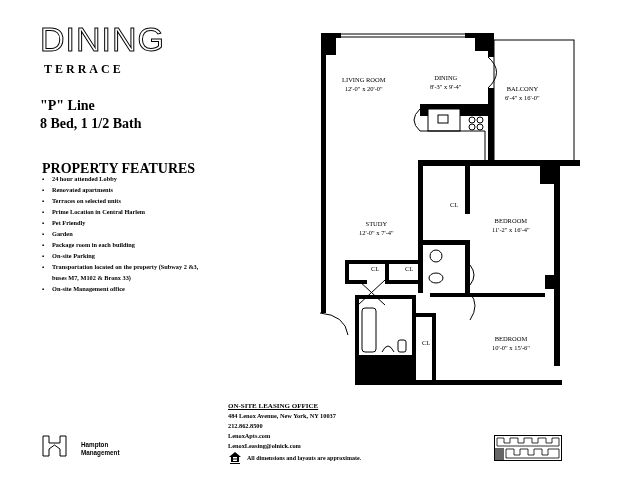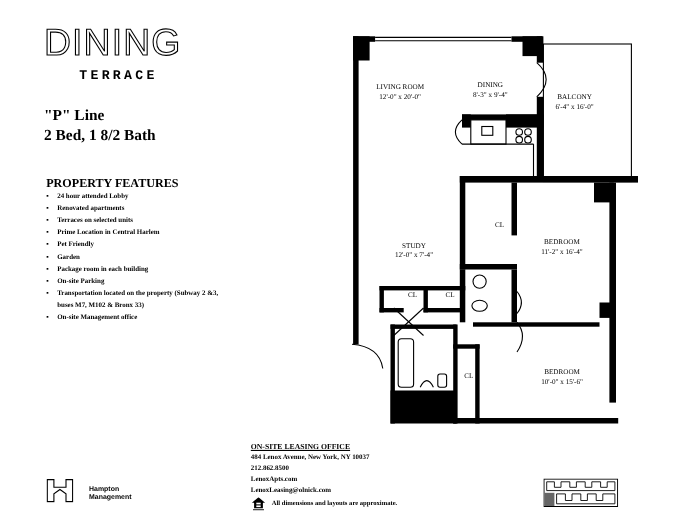--- a/index.html
+++ b/index.html
@@ -1,43 +1,43 @@
 <!DOCTYPE html>
 <html><head>
 <meta charset="utf-8">
 <style>
   html,body{margin:0;padding:0;background:#fff;}
   body{width:621px;height:480px;position:relative;overflow:hidden;font-family:"Liberation Serif","DejaVu Serif",serif;color:#000;}
   .abs{position:absolute;}
   .logo-word{left:40px;top:22px;font-family:"Liberation Sans",sans-serif;font-size:34px;font-weight:300;letter-spacing:1px;color:#fff;-webkit-text-stroke:1px #000;line-height:34px;}
-  .logo-sub{left:44px;top:62px;font-family:Liberation Mono, monospace;font-size:12px;font-weight:bold;letter-spacing:3px;margin-left:28px;}
+  .logo-sub{left:44px;top:62px;font-family:Liberation Serif, serif;font-size:12px;font-weight:bold;letter-spacing:3px;}
   .line-title{left:40px;top:98px;font-size:14px;font-weight:bold;}
   .line-sub{left:40px;top:116px;font-size:14px;font-weight:bold;}
-  .features-title{left:42px;top:161px;font-size:11px;font-weight:bold;}
+  .features-title{left:42px;top:161px;font-size:14px;font-weight:bold;}
   .features{left:42px;top:173px;margin:0;padding:0;list-style:none;font-size:6.3px;font-weight:bold;line-height:11px;}
   .features li{position:relative;padding-left:10px;}
   .features li::before{content:"\25AA";position:absolute;left:0;top:0;}
   .office{left:228px;top:401px;font-size:6.3px;font-weight:bold;line-height:10px;}
   .office .hd{font-size:7px;text-decoration:underline;}
   .eho{left:229px;top:452px;width:12px;height:12px;}
   .disclaimer{left:247px;top:455px;font-size:6px;font-weight:bold;}
   .hm-icon{left:42px;top:435px;width:25px;height:22px;}
   .hm-text{left:81px;top:441px;font-family:"Liberation Sans",sans-serif;font-size:6.3px;font-weight:bold;line-height:8px;}
   .keyplan{left:494px;top:435px;width:68px;height:26px;}
   .floorplan{left:300px;top:30px;width:280px;height:360px;}
   .rl{position:absolute;font-size:6.5px;text-align:center;line-height:9px;white-space:nowrap;}
 </style>
 </head>
 <body>
 
 <div class="abs logo-word">DINING</div>
 <div class="abs logo-sub">TERRACE</div>
 
 <div class="abs line-title">"P" Line</div>
-<div class="abs line-sub">2 Bed, 1 8/2 Bath</div>
+<div class="abs line-sub">8 Bed, 1 1/2 Bath</div>
 
 <div class="abs features-title">PROPERTY FEATURES</div>
 <ul class="abs features">
   <li>24 hour attended Lobby</li>
   <li>Renovated apartments</li>
   <li>Terraces on selected units</li>
   <li>Prime Location in Central Harlem</li>
   <li>Pet Friendly</li>
   <li>Garden</li>
   <li>Package room in each building</li>

